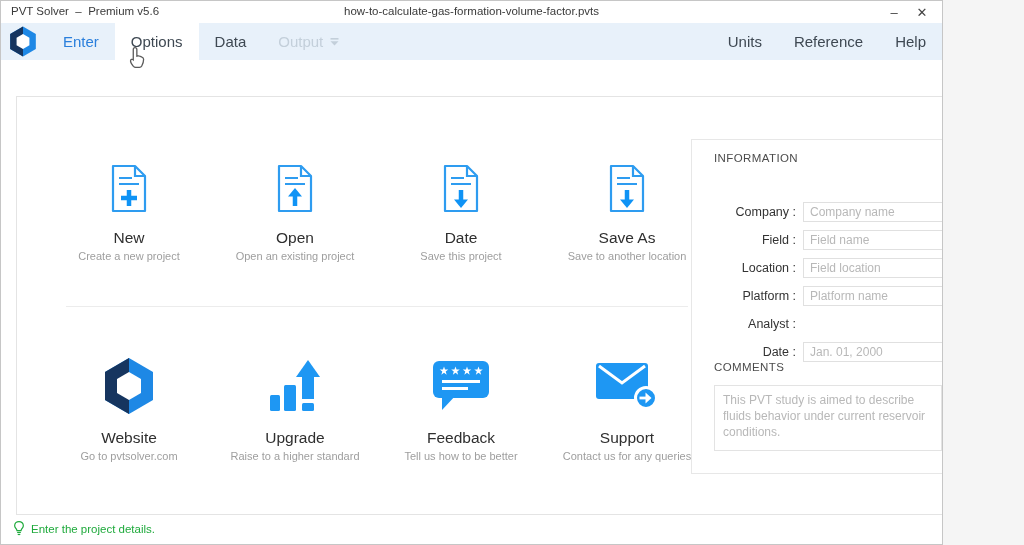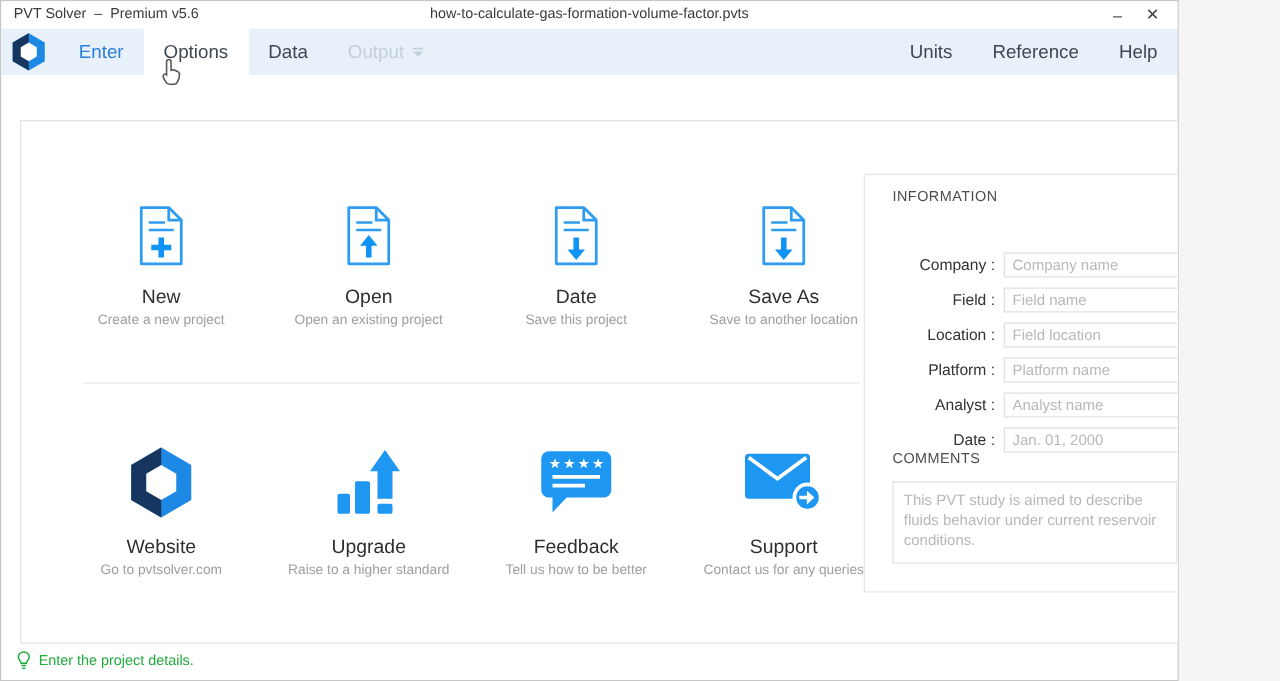--- a/index.html
+++ b/index.html
@@ -247,21 +247,20 @@
         <div class="field-row">
           <span class="field-label">Location :</span>
           <input class="field-input" type="text" placeholder="Field location" style="">
         </div>
         <div class="field-row">
           <span class="field-label">Platform :</span>
           <input class="field-input" type="text" placeholder="Platform name" style="">
         </div>
         <div class="field-row">
           <span class="field-label">Analyst :</span>
-          <input class="field-input" type="text" placeholder="Analyst name" style="">
         </div>
         <div class="field-row">
           <span class="field-label">Date :</span>
           <input class="field-input" type="text" placeholder="Jan. 01, 2000" style="">
         </div>
       </div>
 
       <div class="section-title comments-title">COMMENTS</div>
       <textarea class="comments-box" placeholder="This PVT study is aimed to describe fluids behavior under current reservoir conditions." style=""></textarea>
     </div>

